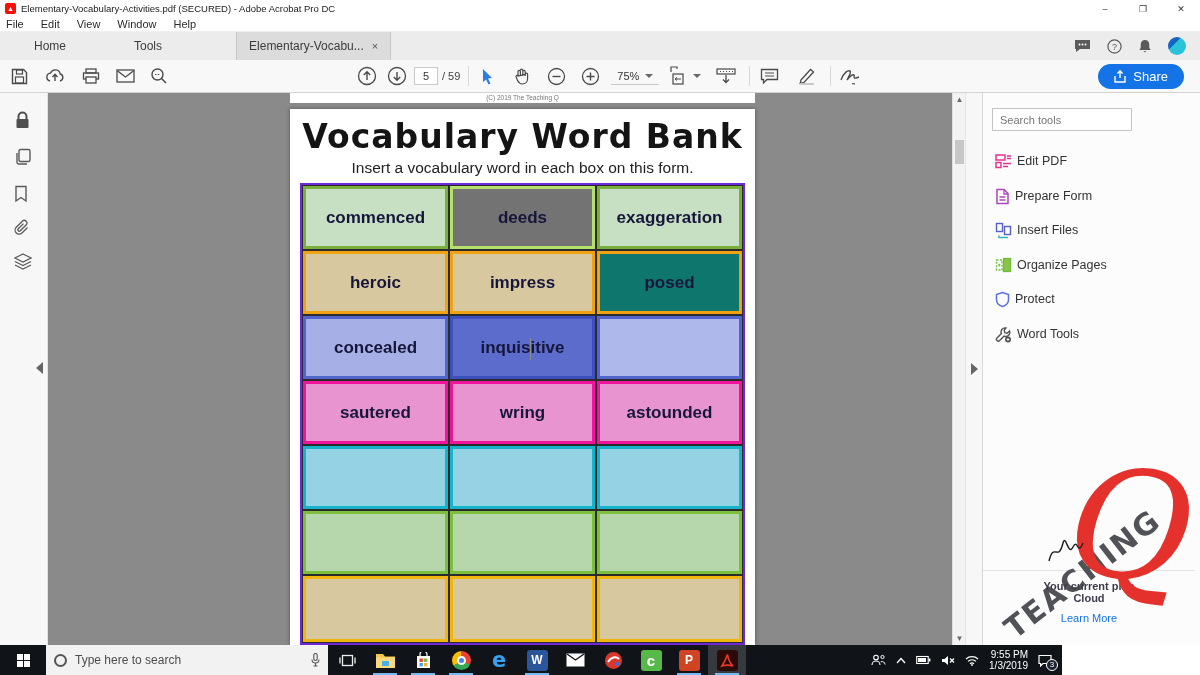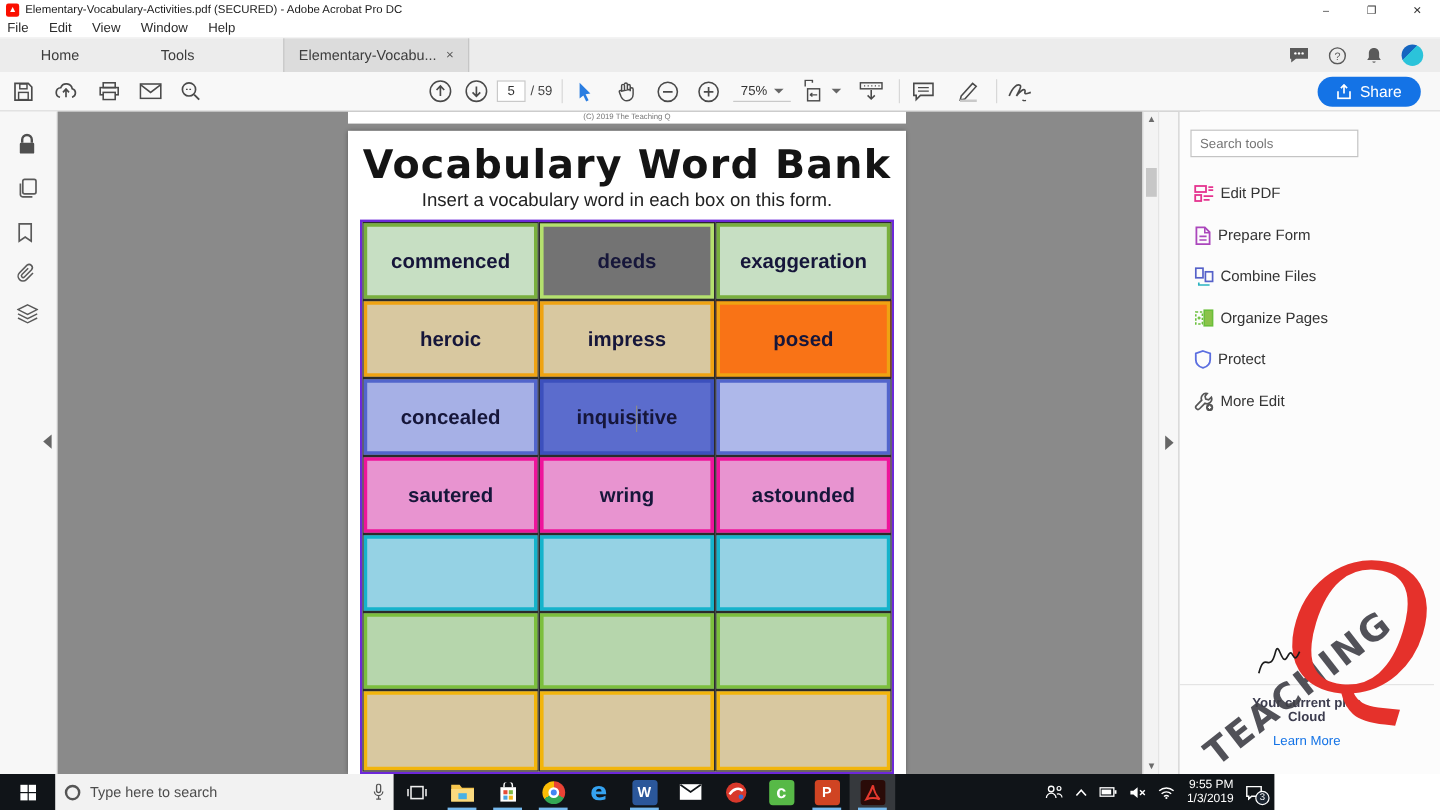--- a/index.html
+++ b/index.html
@@ -309,21 +309,21 @@
                 <span>exaggeration</span>
               </div>
           </div>
           <div class="grow">
             <div class="cell" style="background: rgb(216, 200, 160); box-shadow: rgb(239, 163, 18) 0px 0px 0px 3px inset;">
                 <span>heroic</span>
               </div>
             <div class="cell" style="background: rgb(216, 200, 160); box-shadow: rgb(239, 163, 18) 0px 0px 0px 3px inset;">
                 <span>impress</span>
               </div>
-            <div class="cell" style="background: #f97316; box-shadow: rgb(239, 163, 18) 0px 0px 0px 3px inset;">
+            <div class="cell" style="background: #0f766e; box-shadow: rgb(239, 163, 18) 0px 0px 0px 3px inset;">
                 <span>posed</span>
               </div>
           </div>
           <div class="grow">
             <div class="cell" style="background: rgb(166, 176, 230); box-shadow: rgb(82, 101, 204) 0px 0px 0px 3px inset;">
                 <span>concealed</span>
               </div>
             <div class="cell" style="background: rgb(91, 108, 205); box-shadow: rgb(60, 80, 189) 0px 0px 0px 3px inset;">
                 <span>inquisitive</span>
                 <span class="caret-line"></span>
@@ -409,21 +409,21 @@
             <path d="M4.5 9h6M4.5 12h6" stroke="#ab47bc" stroke-width="1.3"></path>
           </svg>
         <span>Prepare Form</span>
       </div>
       <div class="tool-item" style="top:127px">
         <svg width="17" height="17" viewBox="0 0 17 17">
             <rect x="1.5" y="1.5" width="6" height="8" fill="none" stroke="#5561c9" stroke-width="1.4"></rect>
             <rect x="9.5" y="4.5" width="6" height="8" fill="none" stroke="#5561c9" stroke-width="1.4"></rect>
             <path d="M4 13.5v2h9" fill="none" stroke="#2bb3c0" stroke-width="1.4"></path>
           </svg>
-        <span>Combine Files</span>
+        <span>Insert Files</span>
       </div>
       <div class="tool-item" style="top:162px">
         <svg width="17" height="16" viewBox="0 0 17 16">
             <rect x="8.5" y="1.5" width="7" height="13" fill="#8bc34a" stroke="#6abf3a" stroke-width="1.3"></rect>
             <rect x="1.5" y="3" width="5.5" height="10" fill="none" stroke="#6abf3a" stroke-width="1.3" stroke-dasharray="2 1.4"></rect>
             <path d="M3 8h2.5M4.2 6.8v2.4" stroke="#6abf3a" stroke-width="1.2"></path>
           </svg>
         <span>Organize Pages</span>
       </div>
       <div class="tool-item" style="top:196px">
@@ -431,21 +431,21 @@
             <path d="M7.5 1.5 13.5 3.5v5c0 3.6-2.4 6-6 7-3.6-1-6-3.4-6-7v-5z" fill="none" stroke="#5c6fe0" stroke-width="1.5"></path>
           </svg>
         <span>Protect</span>
       </div>
       <div class="tool-item" style="top:231px">
         <svg width="17" height="17" viewBox="0 0 17 17">
             <path d="M11 2a4 4 0 0 0-4.6 5.5L2 12a1.8 1.8 0 0 0 2.6 2.6l4.5-4.5A4 4 0 0 0 14.5 5l-2.3 2.2-2.4-.6-.6-2.4z" fill="none" stroke="#555" stroke-width="1.4"></path>
             <circle cx="13" cy="13.5" r="3" fill="#555"></circle>
             <path d="M13 12.2v2.6M11.7 13.5h2.6" stroke="#fff" stroke-width="1"></path>
           </svg>
-        <span>More Edit</span>
+        <span>Word Tools</span>
       </div>
 
       <div class="panel-bottom">
         <div class="plan-l1">Your current plan</div>
         <div class="plan-l2">Cloud</div>
         <span class="learn-more">Learn More</span>
       </div>
     </div>
 
     <div class="watermark">

